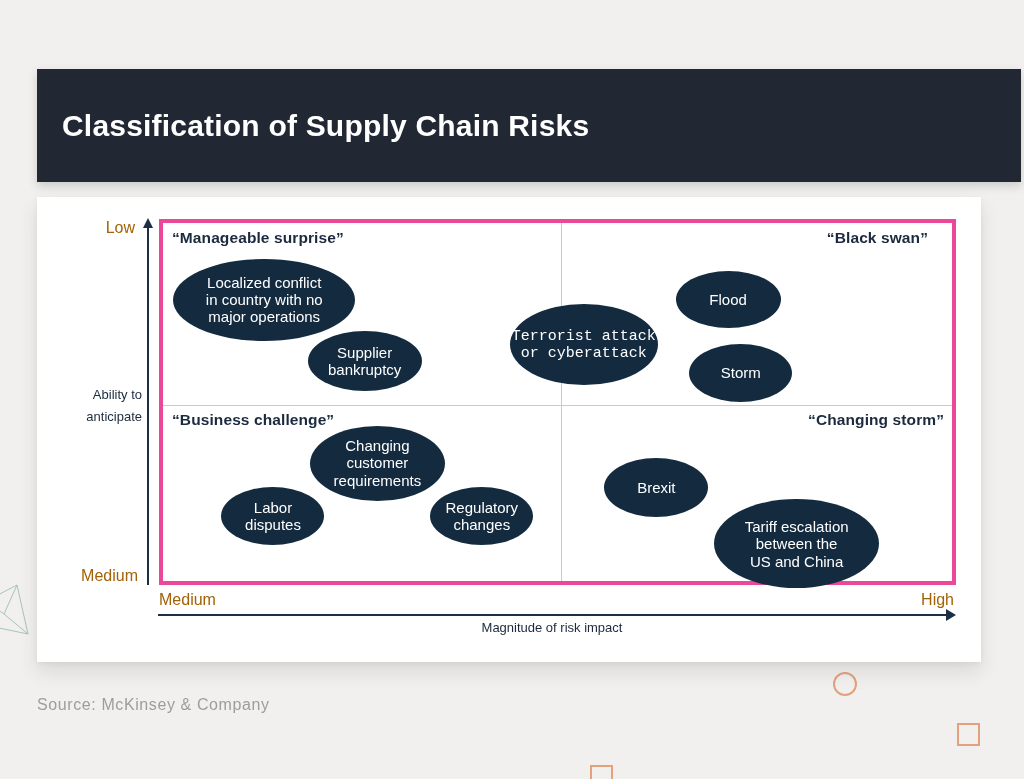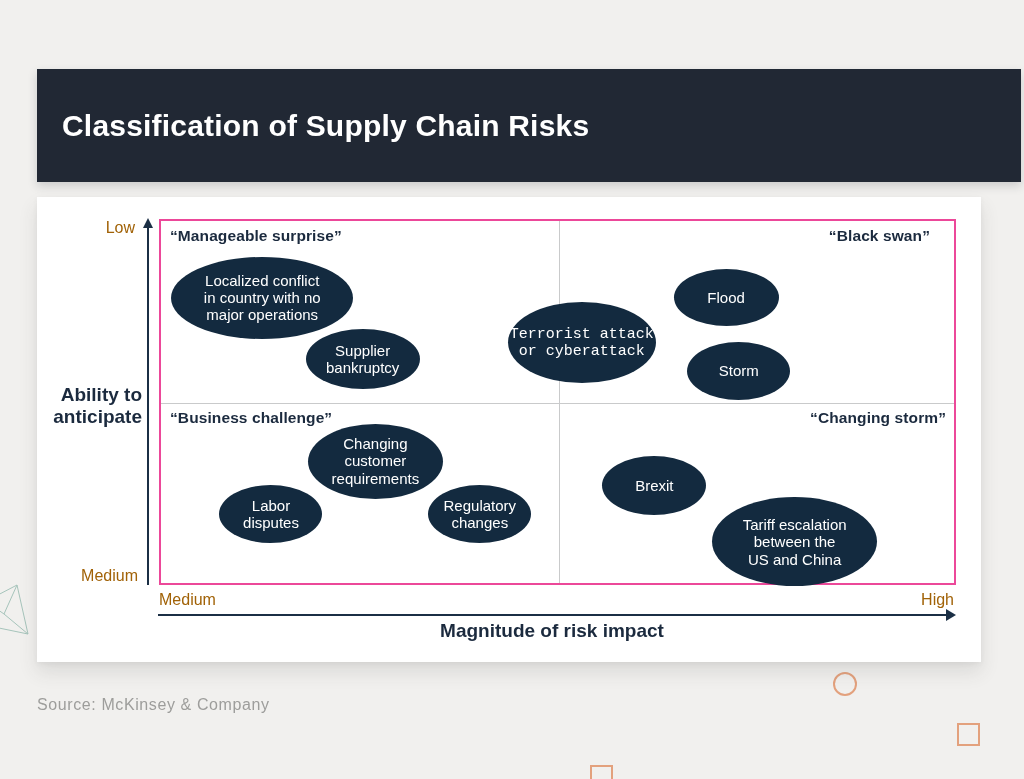--- a/index.html
+++ b/index.html
@@ -22,21 +22,21 @@
   .circ-bottom     { left:833px; top:672px; }
   .sq-bottom-right { left:957px; top:723px; }
   .sq-bottom-center{ left:590px; top:765px; }
   .tri-wireframe   { left:0; top:577px; }
 
   
   .panel { position:absolute; left:37px; top:197px; width:944px; height:465px;
            background:#ffffff; box-shadow:0 10px 18px rgba(60,60,60,0.12), 0 2px 5px rgba(60,60,60,0.06); z-index:2; }
 
   .quad-box { position:absolute; left:122px; top:22px; width:797px; height:366px;
-              border:2px solid #ec4899; }
+              border:4px solid #ec4899; }
   .v-div { position:absolute; left:398px; top:0; width:1px; height:100%; background:#c9cacb; }
   .h-div { position:absolute; left:0; top:182px; width:100%; height:1px; background:#c9cacb; }
 
   .quad-label { position:absolute; font-size:15.5px; font-weight:700; color:#1b2a3e; letter-spacing:0.1px; }
   .quad-tl { left:9px;  top:6px; }
   .quad-tr { right:24px; top:6px;  text-align:left; }
   .quad-bl { left:9px;  top:188px; }
   .quad-br { right:8px; top:188px; text-align:right; }
 
   
@@ -48,21 +48,21 @@
   .x-axis-arrow { position:absolute; left:909px; top:412px; width:0; height:0;
                   border-top:6px solid transparent; border-bottom:6px solid transparent;
                   border-left:10px solid #1b2f45; }
 
   .tick { position:absolute; font-size:16px; color:#a16207; line-height:18px; }
   .tick-low      { right:846px; top:22px;  text-align:right; }
   .tick-medium-y { right:843px; top:370px; text-align:right; }
   .tick-medium-x { left:122px;  top:394px; }
   .tick-high     { right:27px;  top:394px; text-align:right;margin-left:44px; }
 
-  .axis-title { color:#1b2a3e; font-weight:700; font-size:19px; }
+  .axis-title { color:#1b2a3e; font-weight:400; font-size:13px; }
   .y-title { position:absolute; right:839px; top:187px; text-align:right; line-height:22px; white-space:pre-line; }
   .x-title { position:absolute; left:121px; top:423px; width:788px; text-align:center; }
 
   
   .bubble { position:absolute; background:#132a3f; border-radius:50%;
             display:flex; align-items:center; justify-content:center;
             color:#ffffff; font-size:15px; line-height:1.15; text-align:center;
             white-space:pre-line; }
 
   

